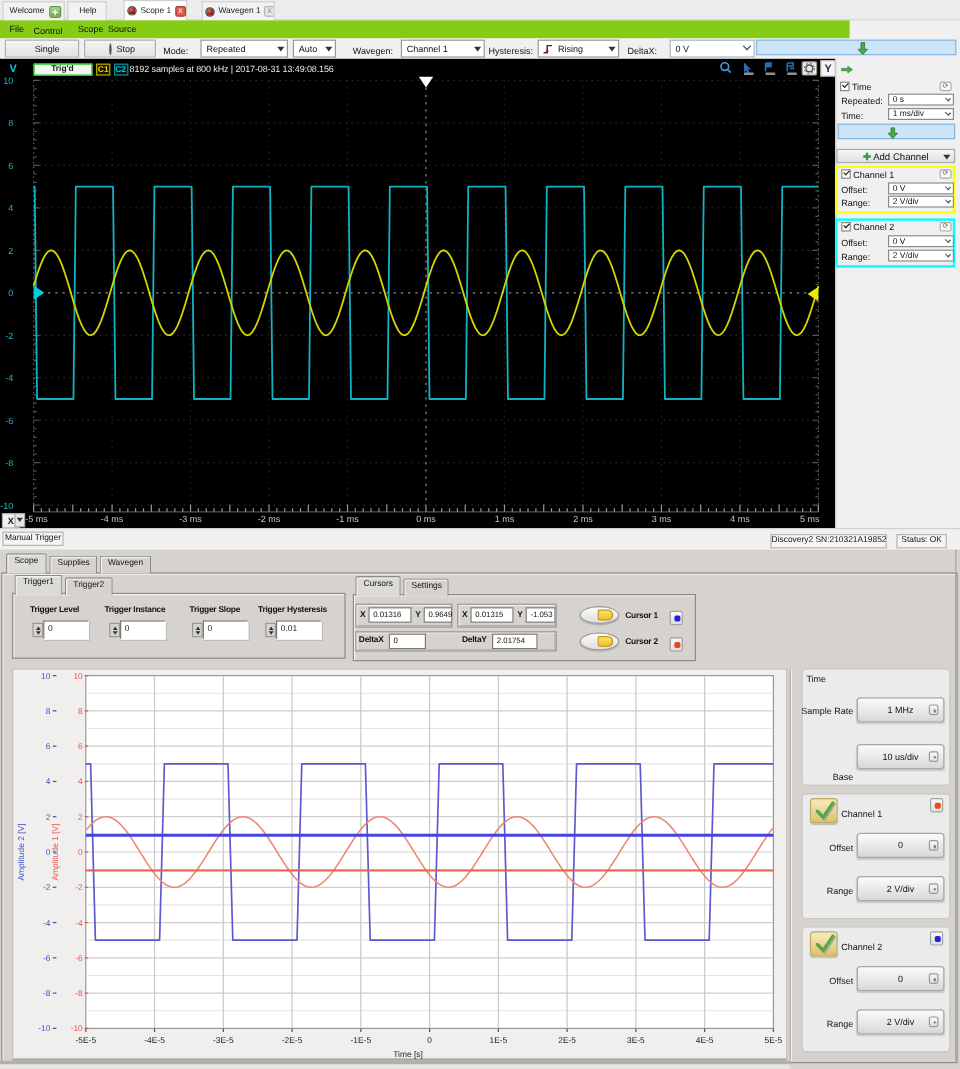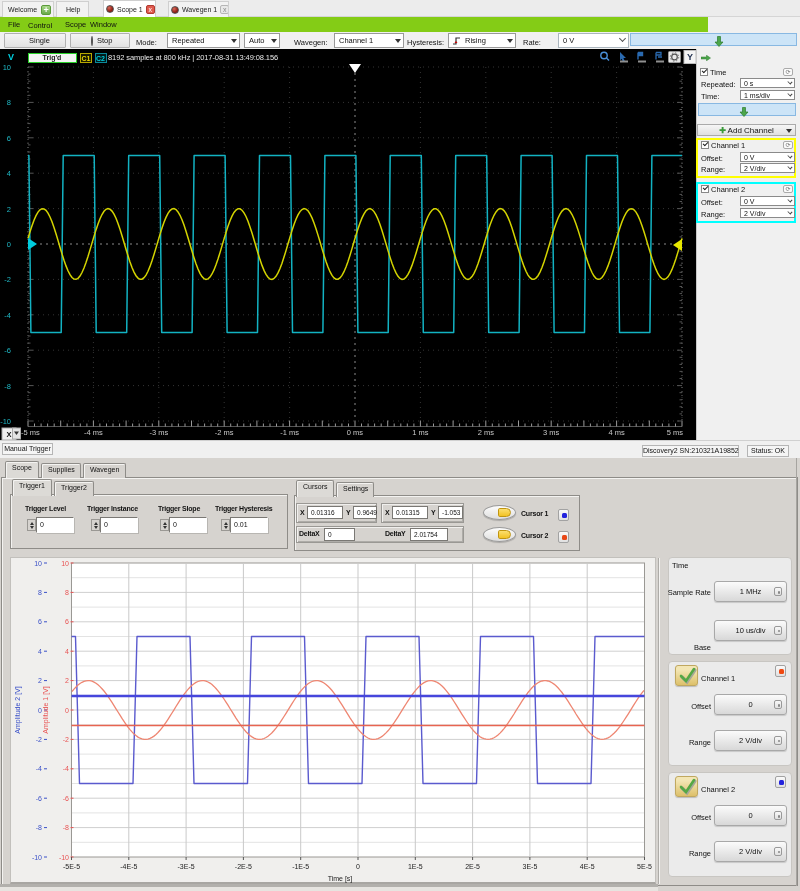--- a/index.html
+++ b/index.html
@@ -77,39 +77,39 @@
   <div class="abs" id="tabbar"></div>
   <div class="tab" style="left:2px;width:52px;">Welcome<span class="plusbtn">+</span></div>
   <div class="tab" style="left:56px;width:33px;padding-left:9px;">Help</div>
   <div class="tab active" style="left:103px;width:53px;padding:0 2px;"><span class="reddot"></span>Scope 1<span class="closex red">x</span></div>
   <div class="tab" style="left:168px;width:61px;padding:0 2px;"><span class="reddot"></span>Wavegen 1<span class="closex gray">x</span></div>
 
   <div class="abs" id="menubar">
     <span style="left:8px;top:3px;">File</span>
       <span style="left:28px;top:4px;">Control</span>
       <span style="left:65px;top:3px;">Scope</span>
-      <span style="left:90px;top:3px;">Window</span>
+      <span style="left:90px;top:3px;">Source</span>
   </div>
 
   <div class="abs" id="toolbar"></div>
   <div class="tbtn" style="left:4px;top:33px;width:62px;"><svg width="13" height="11" style="margin-right:4px">
         <polygon points="1,1 1,10 5,6 5,10 11,5.5 5,1 5,5" fill="#2d8a2d" stroke="#145214" stroke-width="1"></polygon>
       </svg>Single</div>
   <div class="tbtn" style="left:70px;top:33px;width:60px;"><span style="display:inline-block;width:10px;height:10px;border-radius:50%;background:radial-gradient(circle at 35% 30%,#e06a5a,#9d1a10 65%);border:1px solid #555;margin-right:4px;"></span>Stop</div>
   <div class="tlabel" style="left:136px;top:38px;">Mode:</div>
   <div class="dd" style="left:167px;width:73px;">Repeated<span class="arr"></span></div>
   <div class="dd" style="left:244px;width:36px;">Auto<span class="arr"></span></div>
   <div class="tlabel" style="left:294px;top:38px;">Wavegen:</div>
   <div class="dd" style="left:334px;width:70px;">Channel 1<span class="arr"></span></div>
   <div class="tlabel" style="left:407px;top:38px;">Hysteresis:</div>
   <div class="dd" style="left:448px;width:68px;padding-left:16px;">Rising<span class="arr"></span><svg width="10" height="10" style="position:absolute;left:3px;top:2px;">
         <path d="M1,8 L4,8 L4,2 L8,2" stroke="#333" stroke-width="1.2" fill="none"></path>
         <path d="M4,5 l-1.5,2 h3 z" fill="#c00"></path>
       </svg></div>
-  <div class="tlabel" style="left:523px;top:38px;">Rate:</div>
+  <div class="tlabel" style="left:523px;top:38px;">DeltaX:</div>
   <div class="dd2" style="left:558px;width:71px;">0 V<span style="position:absolute;right:3px;top:3px;width:5px;height:5px;border-right:1px solid #555;border-bottom:1px solid #555;transform:rotate(45deg);margin-top:-1px;"></span></div>
   <div class="abs" id="bluestrip"><svg width="167" height="13">
         <path d="M89.5,1.5 v5.5 h2.5 l-4,4.5 -4,-4.5 h2.5 v-5.5 z" fill="#4ca64c" stroke="#2d7a2d" stroke-width="0.7"></path>
       </svg></div>
 
   <div class="abs" id="scope"></div>
   <svg class="abs" id="scopesvg" style="left:0;top:49px;" width="696" height="391" viewBox="0 49 696 391">
 <line x1="28" y1="67.0" x2="682" y2="67.0" stroke="#343434" stroke-width="1" stroke-dasharray="1,4"></line>
 <line x1="28" y1="102.4" x2="682" y2="102.4" stroke="#343434" stroke-width="1" stroke-dasharray="1,4"></line>
 <line x1="28" y1="137.8" x2="682" y2="137.8" stroke="#343434" stroke-width="1" stroke-dasharray="1,4"></line>

